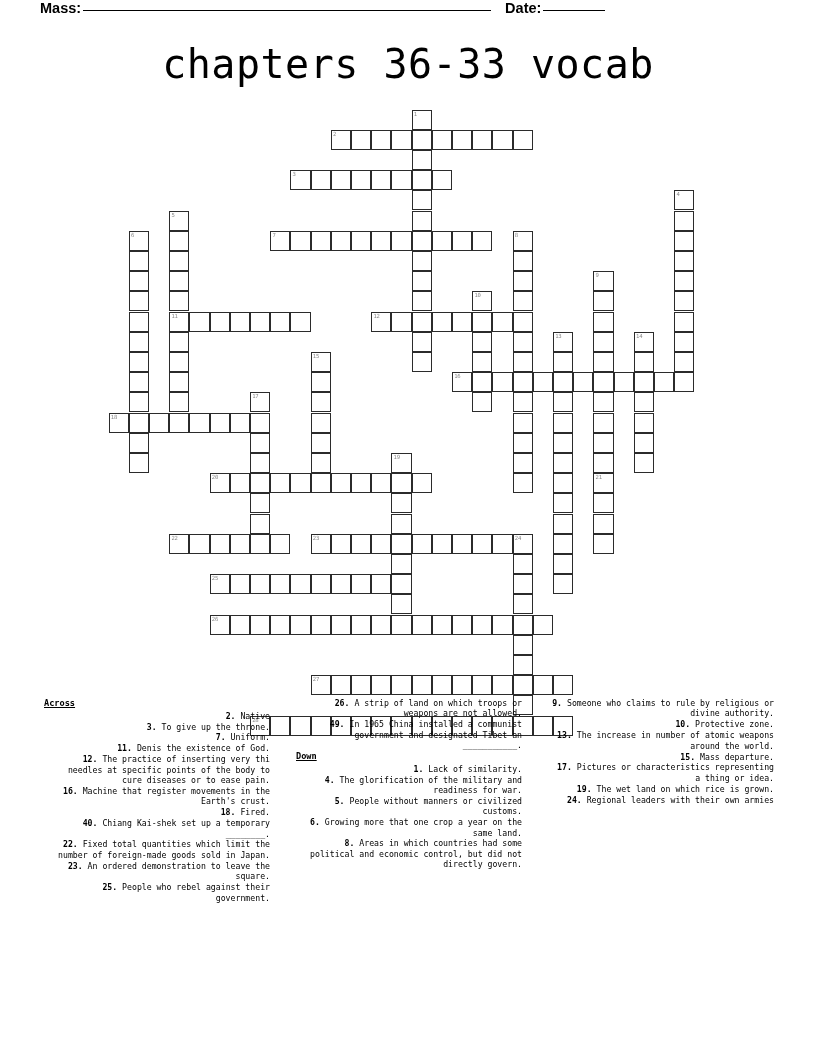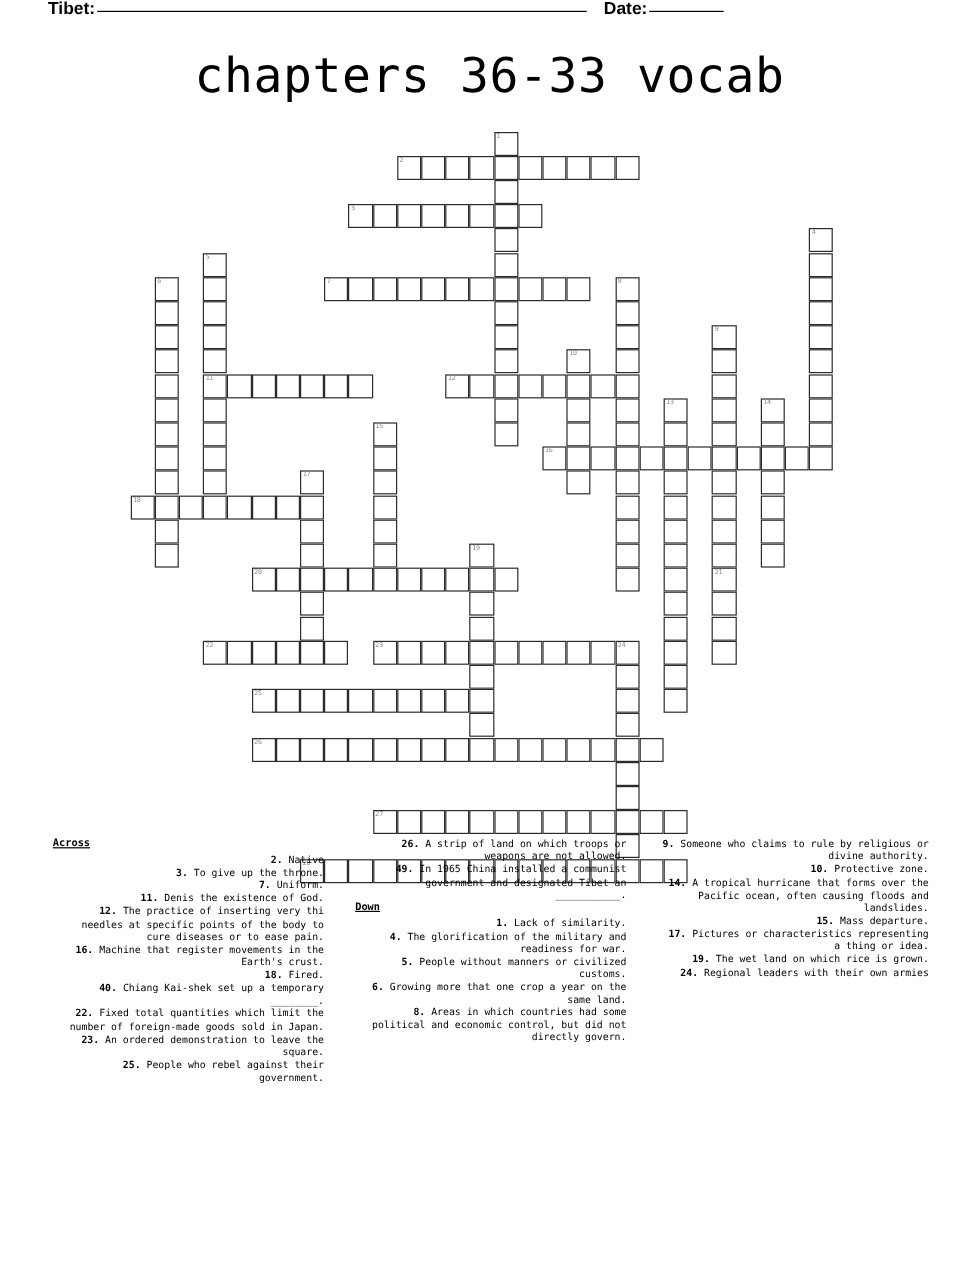--- a/index.html
+++ b/index.html
@@ -110,21 +110,21 @@
     display: block;
     margin-bottom: 0.5px;
     text-align: right;
   }
   .clue .cnum { font-weight: bold; }
 </style>
 </head>
 <body>
 
 <div class="header-line">
-  <span class="hdr-label">Tibet:</span>
+  <span class="hdr-label">Mass:</span>
   <span class="hdr-rule rule-name"></span>
   <span class="hdr-spacer"></span>
   <span class="hdr-label">Date:</span>
   <span class="hdr-rule rule-date"></span>
 </div>
 
 <div class="puzzle-title">chapters 36-33 vocab</div>
 
 <div id="grid">
     <div class="cell" style="left: 411.6px; top: 109.5px;">
@@ -460,19 +460,19 @@
       <span class="clue-heading">Down</span>
       <span class="clue"><span class="cnum">1.</span> Lack of similarity.</span>
       <span class="clue"><span class="cnum">4.</span> The glorification of the military and readiness for war.</span>
       <span class="clue"><span class="cnum">5.</span> People without manners or civilized customs.</span>
       <span class="clue"><span class="cnum">6.</span> Growing more that one crop a year on the same land.</span>
       <span class="clue"><span class="cnum">8.</span> Areas in which countries had some political and economic control, but did not directly govern.</span>
     </div>
   <div class="clue-col" id="clue-col-3">
       <span class="clue"><span class="cnum">9.</span> Someone who claims to rule by religious or divine authority.</span>
       <span class="clue"><span class="cnum">10.</span> Protective zone.</span>
-      <span class="clue"><span class="cnum">14.</span> A tropical hurricane that forms over the Pacific ocean, often causing floods and landslides.</span>
+      <span class="clue"><span class="cnum">13.</span> The increase in number of atomic weapons around the world.</span>
       <span class="clue"><span class="cnum">15.</span> Mass departure.</span>
       <span class="clue"><span class="cnum">17.</span> Pictures or characteristics representing a thing or idea.</span>
       <span class="clue"><span class="cnum">19.</span> The wet land on which rice is grown.</span>
       <span class="clue"><span class="cnum">24.</span> Regional leaders with their own armies</span>
     </div>
 </div>
 
 </body></html>

